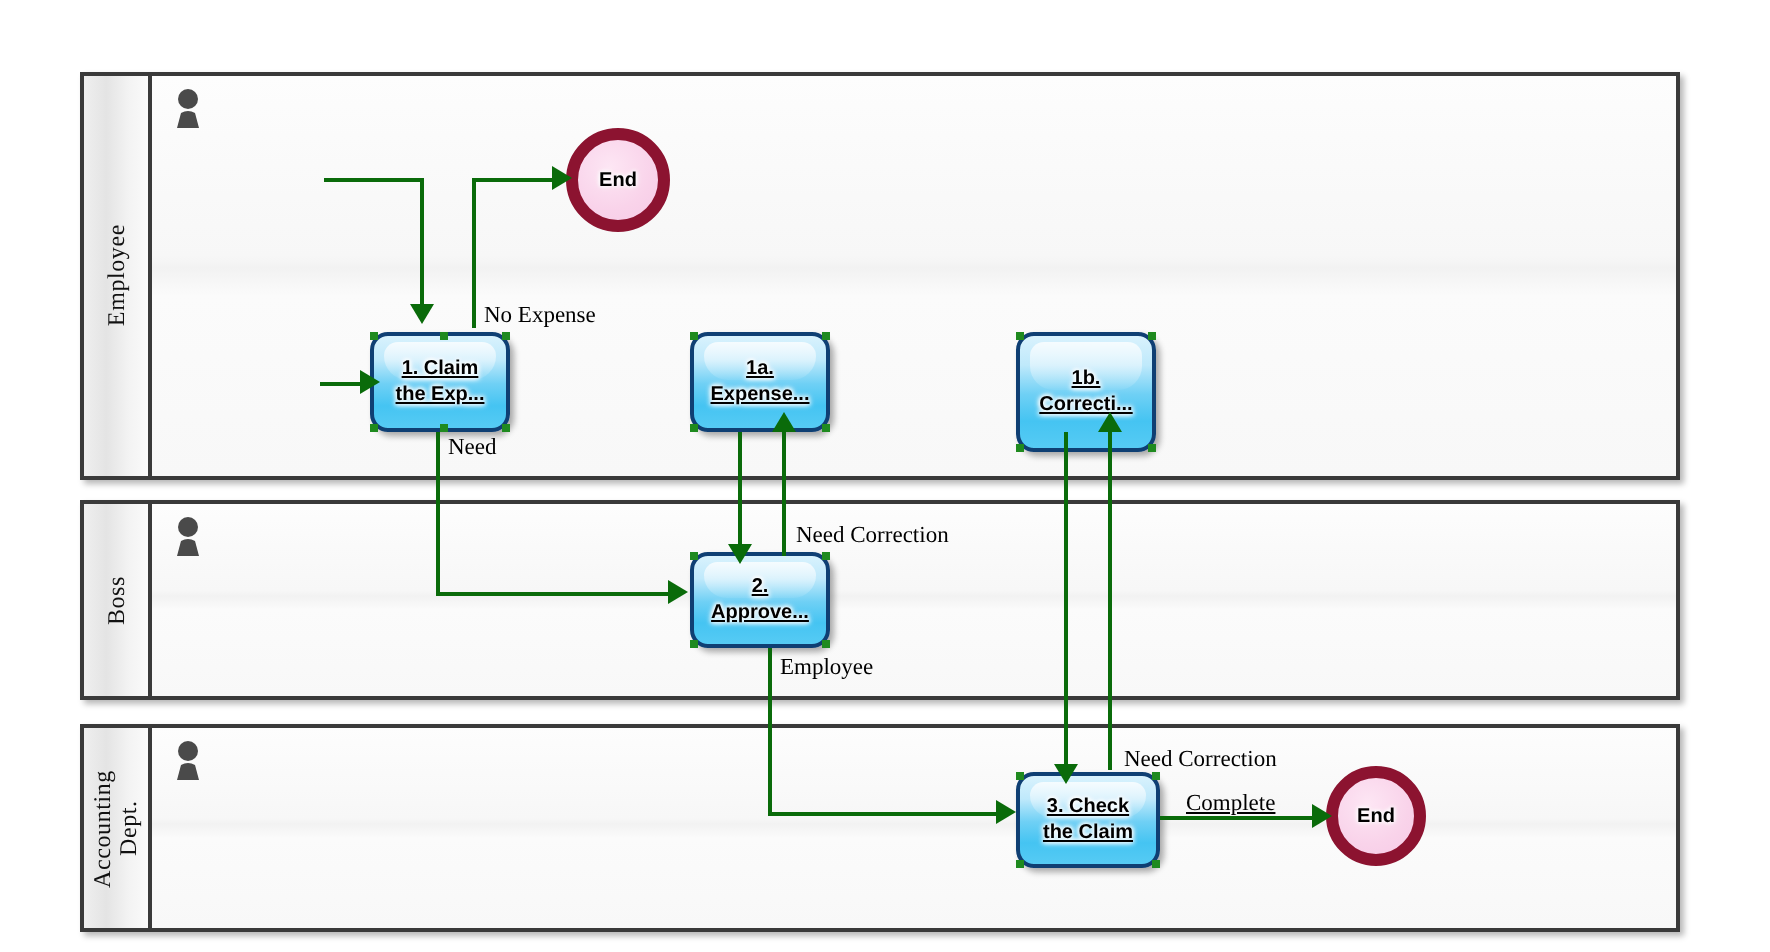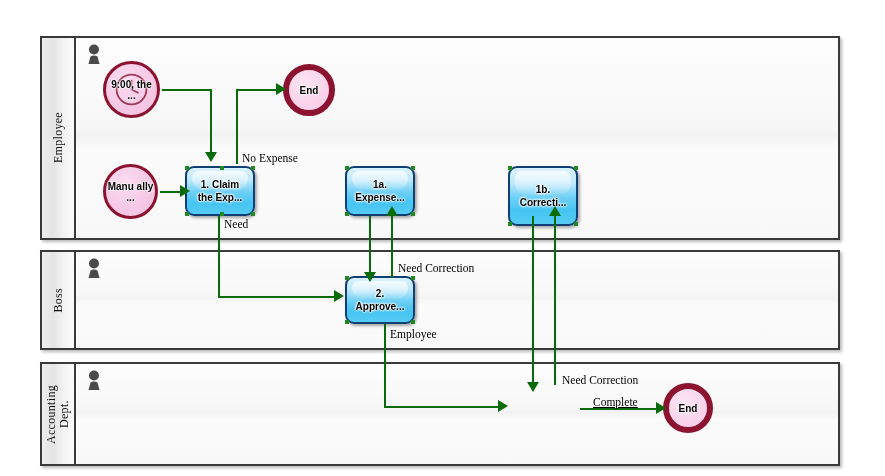--- a/index.html
+++ b/index.html
@@ -34,21 +34,21 @@
   .evt .txt{position:relative;z-index:3;text-shadow:0 0 2px #fff,0 0 2px #fff,0 0 3px #fff;}
   .clock{position:absolute;left:8px;top:8px;right:8px;bottom:8px;z-index:1;opacity:.8;}
 
   
   .task{position:absolute;box-sizing:border-box;border:2px solid #0f3f73;
         border-radius:9px;
         background:linear-gradient(to bottom,#d9f2fd 0%,#bfe9fb 26%,#6fd0f5 52%,#45c4f2 76%,#56cbf4 100%);
         box-shadow:2px 2px 3px rgba(0,0,0,.33);
         display:flex;align-items:center;justify-content:center;
         font-family:"Liberation Sans",sans-serif;font-weight:bold;font-size:10px;
-        color:#000;text-align:center;line-height:13px;white-space:pre-line;}
+        color:#000;text-align:center;line-height:13px;white-space:pre-line;text-decoration:underline;}
   .task .hl{position:absolute;left:5px;right:5px;top:3px;height:42%;
             border-radius:7px 7px 12px 12px;
             background:linear-gradient(to bottom,rgba(255,255,255,.78),rgba(255,255,255,.06));
             pointer-events:none;}
   .task .lbl{position:relative;z-index:2;
              text-shadow:0 0 2px #fff,0 0 2px #fff,0 0 3px #fff,0 0 3px #fff;}
   .hdl{position:absolute;width:4px;height:4px;background:#1f8a1f;z-index:6;}
 
   
   .seg{position:absolute;background:#0a6b0a;z-index:2;}
@@ -130,34 +130,21 @@
   <div class="arw u" style="left:549px;top:206px;"></div>
   <div class="flab" style="left:562px;top:374px;">Need Correction</div>
 
   <div class="seg v" style="left:532px;top:216px;height:168px;"></div>
   <div class="arw d" style="left:527px;top:382px;"></div>
 
   <div class="seg h" style="left:580px;top:408px;width:82px;"></div>
   <div class="arw r" style="left:656px;top:402px;"></div>
   <div class="flab" style="left:593px;top:396px;text-decoration:underline;">Complete</div>
 
-  <div class="evt evt-start timer" style="left:103px;top:61px;width:57px;height:57px;">
-    <svg class="clock" viewBox="0 0 40 40">
-      <circle cx="20" cy="20" r="17" fill="none" stroke="#8c1330" stroke-width="2"></circle>
-      <line x1="20" y1="20" x2="20" y2="9" stroke="#8c1330" stroke-width="2"></line>
-      <line x1="20" y1="20" x2="28" y2="24" stroke="#8c1330" stroke-width="2"></line>
-    </svg>
-    <span class="txt">9:00,
-the ...</span>
-  </div>
-
-  <div class="evt evt-start" style="left:103px;top:164px;width:55px;height:55px;">
-    <span class="txt">Manu
-ally ...</span>
-  </div>
+
 
   <div class="evt evt-end" style="left:283px;top:64px;width:52px;height:52px;">
     <span class="txt">End</span>
   </div>
 
   <div class="evt evt-end" style="left:663px;top:383px;width:50px;height:50px;">
     <span class="txt">End</span>
   </div>
 
   <div class="task" style="left:185px;top:166px;width:70px;height:50px;">
@@ -195,14 +182,23 @@
   <div class="task" style="left:345px;top:276px;width:70px;height:48px;">
     <div class="hl"></div>
     <span class="lbl">2.
 Approve...</span>
     <i class="hdl" style="left:-2px;top:-2px;"></i>
     <i class="hdl" style="right:-2px;top:-2px;"></i>
     <i class="hdl" style="left:-2px;bottom:-2px;"></i>
     <i class="hdl" style="right:-2px;bottom:-2px;"></i>
   </div>
 
+  <div class="task" style="left:508px;top:386px;width:72px;height:48px;">
+    <div class="hl"></div>
+    <span class="lbl">3. Check
+the Claim</span>
+    <i class="hdl" style="left:-2px;top:-2px;"></i>
+    <i class="hdl" style="right:-2px;top:-2px;"></i>
+    <i class="hdl" style="left:-2px;bottom:-2px;"></i>
+    <i class="hdl" style="right:-2px;bottom:-2px;"></i>
+  </div>
 
 </div>
 
 </body></html>

